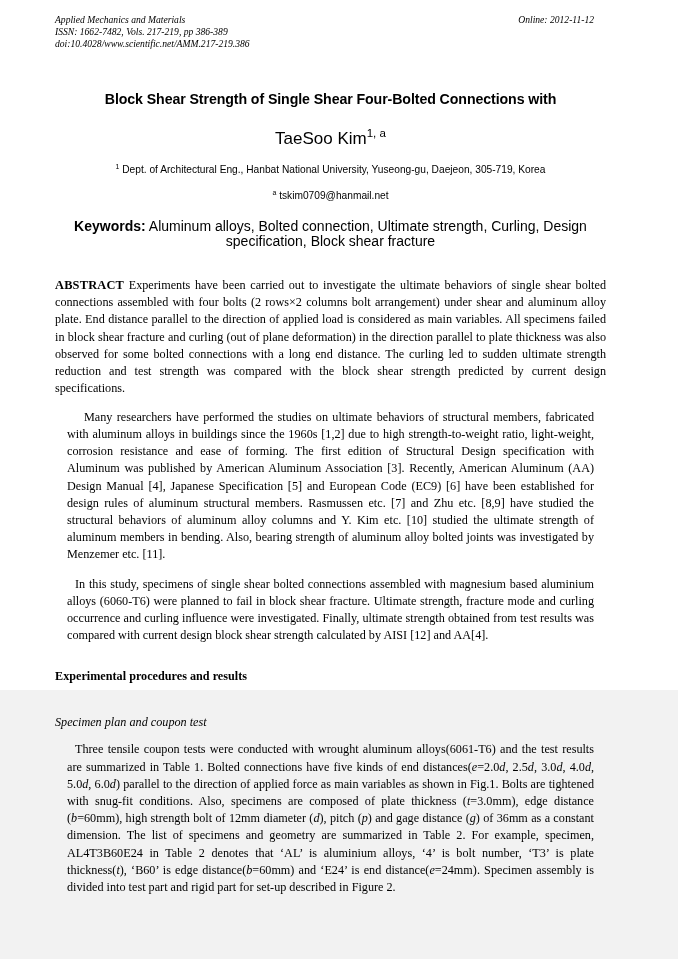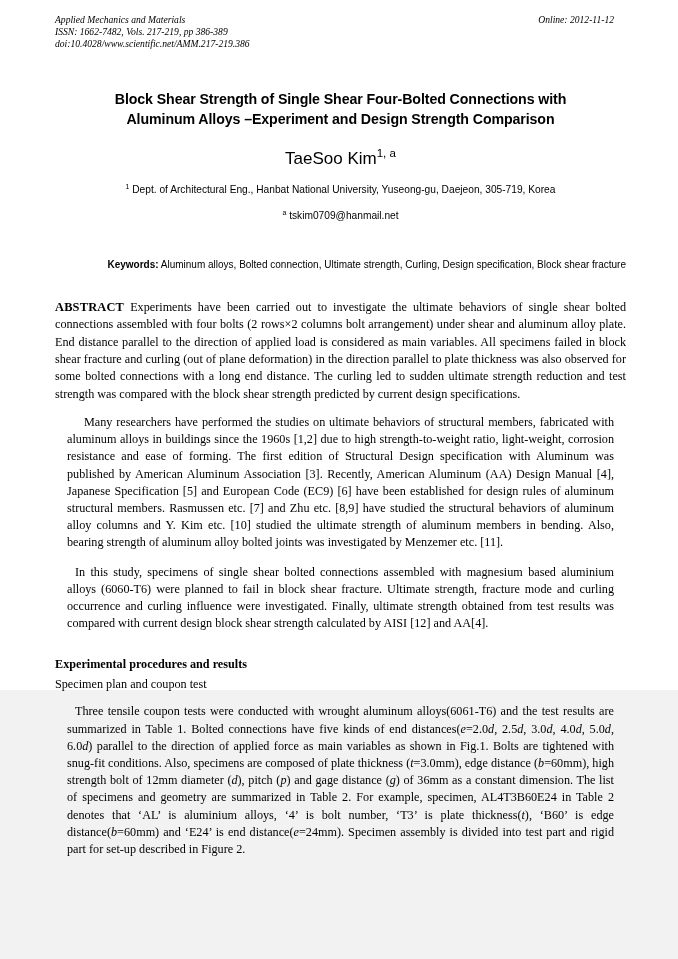--- a/index.html
+++ b/index.html
@@ -15,21 +15,21 @@
     font-family: "Liberation Serif", serif;
     color: #000;
     -webkit-font-smoothing: antialiased;
   }
   .page {
     position: relative;
     width: 678px;
     height: 690px;
     background: #ffffff;
     box-sizing: border-box;
-    padding: 14px 52px 0 55px;
+    padding: 14px 72px 0 55px;
   }
 
   
   .journal-header {
     font-family: "Liberation Serif", serif;
     font-style: italic;
     font-size: 9.6px;
     line-height: 12.2px;
     position: relative;
     margin-bottom: 0;
@@ -77,25 +77,25 @@
     line-height: 15px;
   }
   sup {
     font-size: 0.68em;
     vertical-align: super;
     line-height: 0;
   }
 
   
   .keywords {
-    margin-top: 34px;
+    margin-top: 16px;
     font-family: "Liberation Sans", sans-serif;
-    font-size: 10px;
+    font-size: 14px;
     line-height: 15.5px;
-    text-align: right;
+    text-align: center;
   }
   .keywords .kw-label { font-weight: bold; }
 
   
   .abstract {
     margin-top: 27px;
     font-size: 12.2px;
     line-height: 17.3px;
     text-align: justify;
     text-justify: inter-word;
@@ -107,23 +107,24 @@
   }
 
   
   h2.section-heading {
     margin: 24px 0 0 0;
     font-size: 12.2px;
     font-weight: bold;
     line-height: 16px;
   }
   h3.sub-heading {
-    margin: 4px 0 0 0;
+    margin: 30px 0 0 0;
     font-size: 12.2px;
     font-weight: normal;
+    font-style: italic;
     line-height: 16px;
   }
 
   
   p.body {
     margin: 12px;
     font-size: 12.2px;
     line-height: 17.2px;
     text-align: justify;
     text-justify: inter-word;
@@ -142,21 +143,20 @@
 
   <div class="journal-header">
     <div class="line">Applied Mechanics and Materials</div>
     <div class="line">ISSN: 1662-7482, Vols. 217-219, pp 386-389</div>
     <div class="line">doi:10.4028/www.scientific.net/AMM.217-219.386</div>
     <div class="online-date">Online: 2012-11-12</div>
   </div>
 
   <div class="title-block">
     <span class="title-line">Block Shear Strength of Single Shear Four-Bolted Connections with</span>
-    <span class="title-line">Aluminum Alloys –Experiment and Design Strength Comparison</span>
   </div>
 
   <div class="author-block">
     <div class="author-name"><span>TaeSoo Kim</span><sup>1, a</sup></div>
     <div class="affiliation"><sup>1</sup> <span>Dept. of Architectural Eng., Hanbat National University, Yuseong-gu, Daejeon, 305-719, Korea</span></div>
     <div class="email"><sup>a</sup> <span>tskim0709@hanmail.net</span></div>
   </div>
 
   <div class="keywords"><span class="kw-label">Keywords:</span> <span>Aluminum alloys, Bolted connection, Ultimate strength, Curling, Design specification, Block shear fracture</span></div>
 

